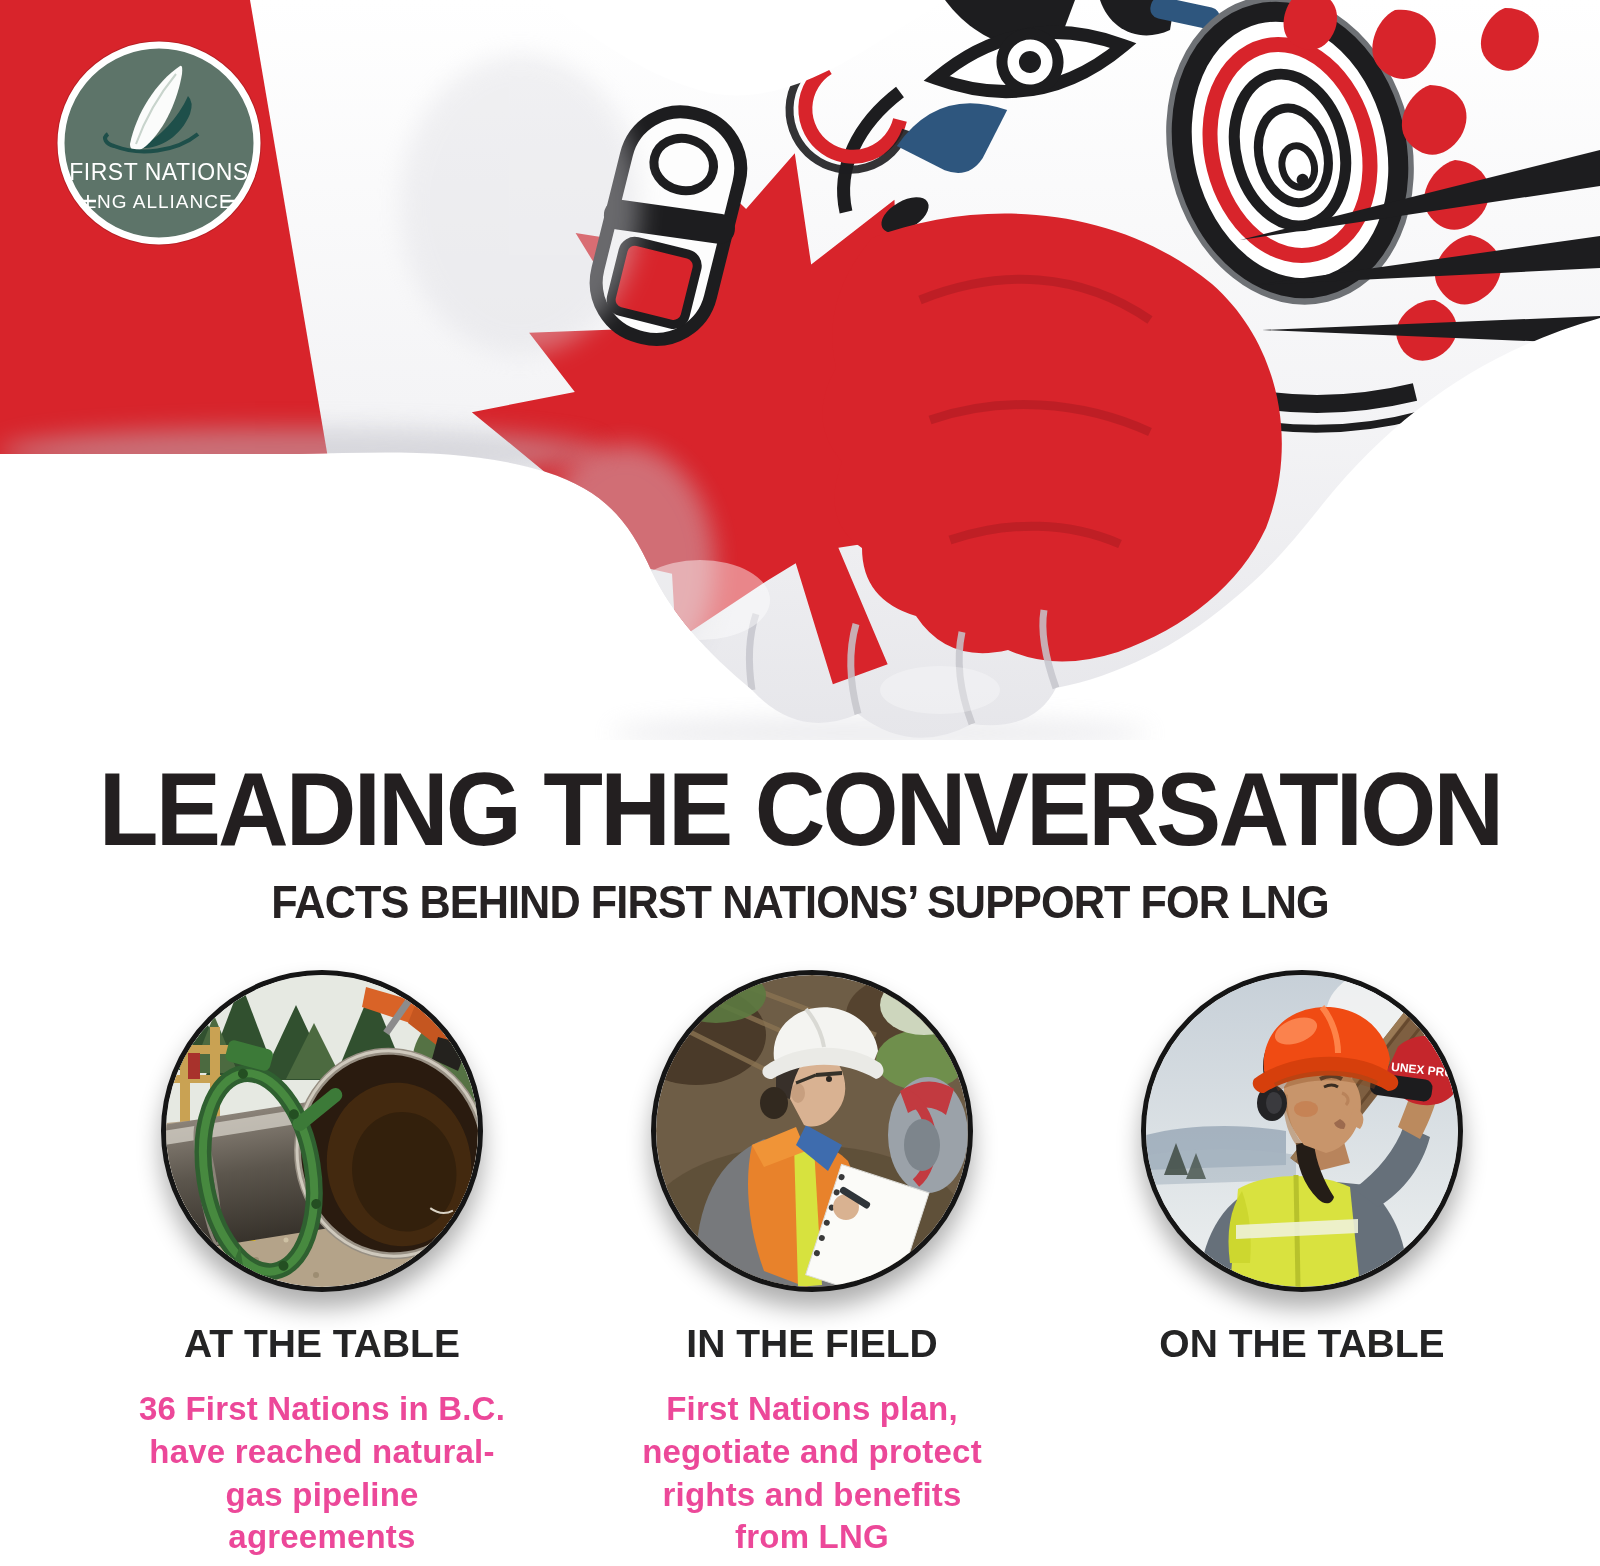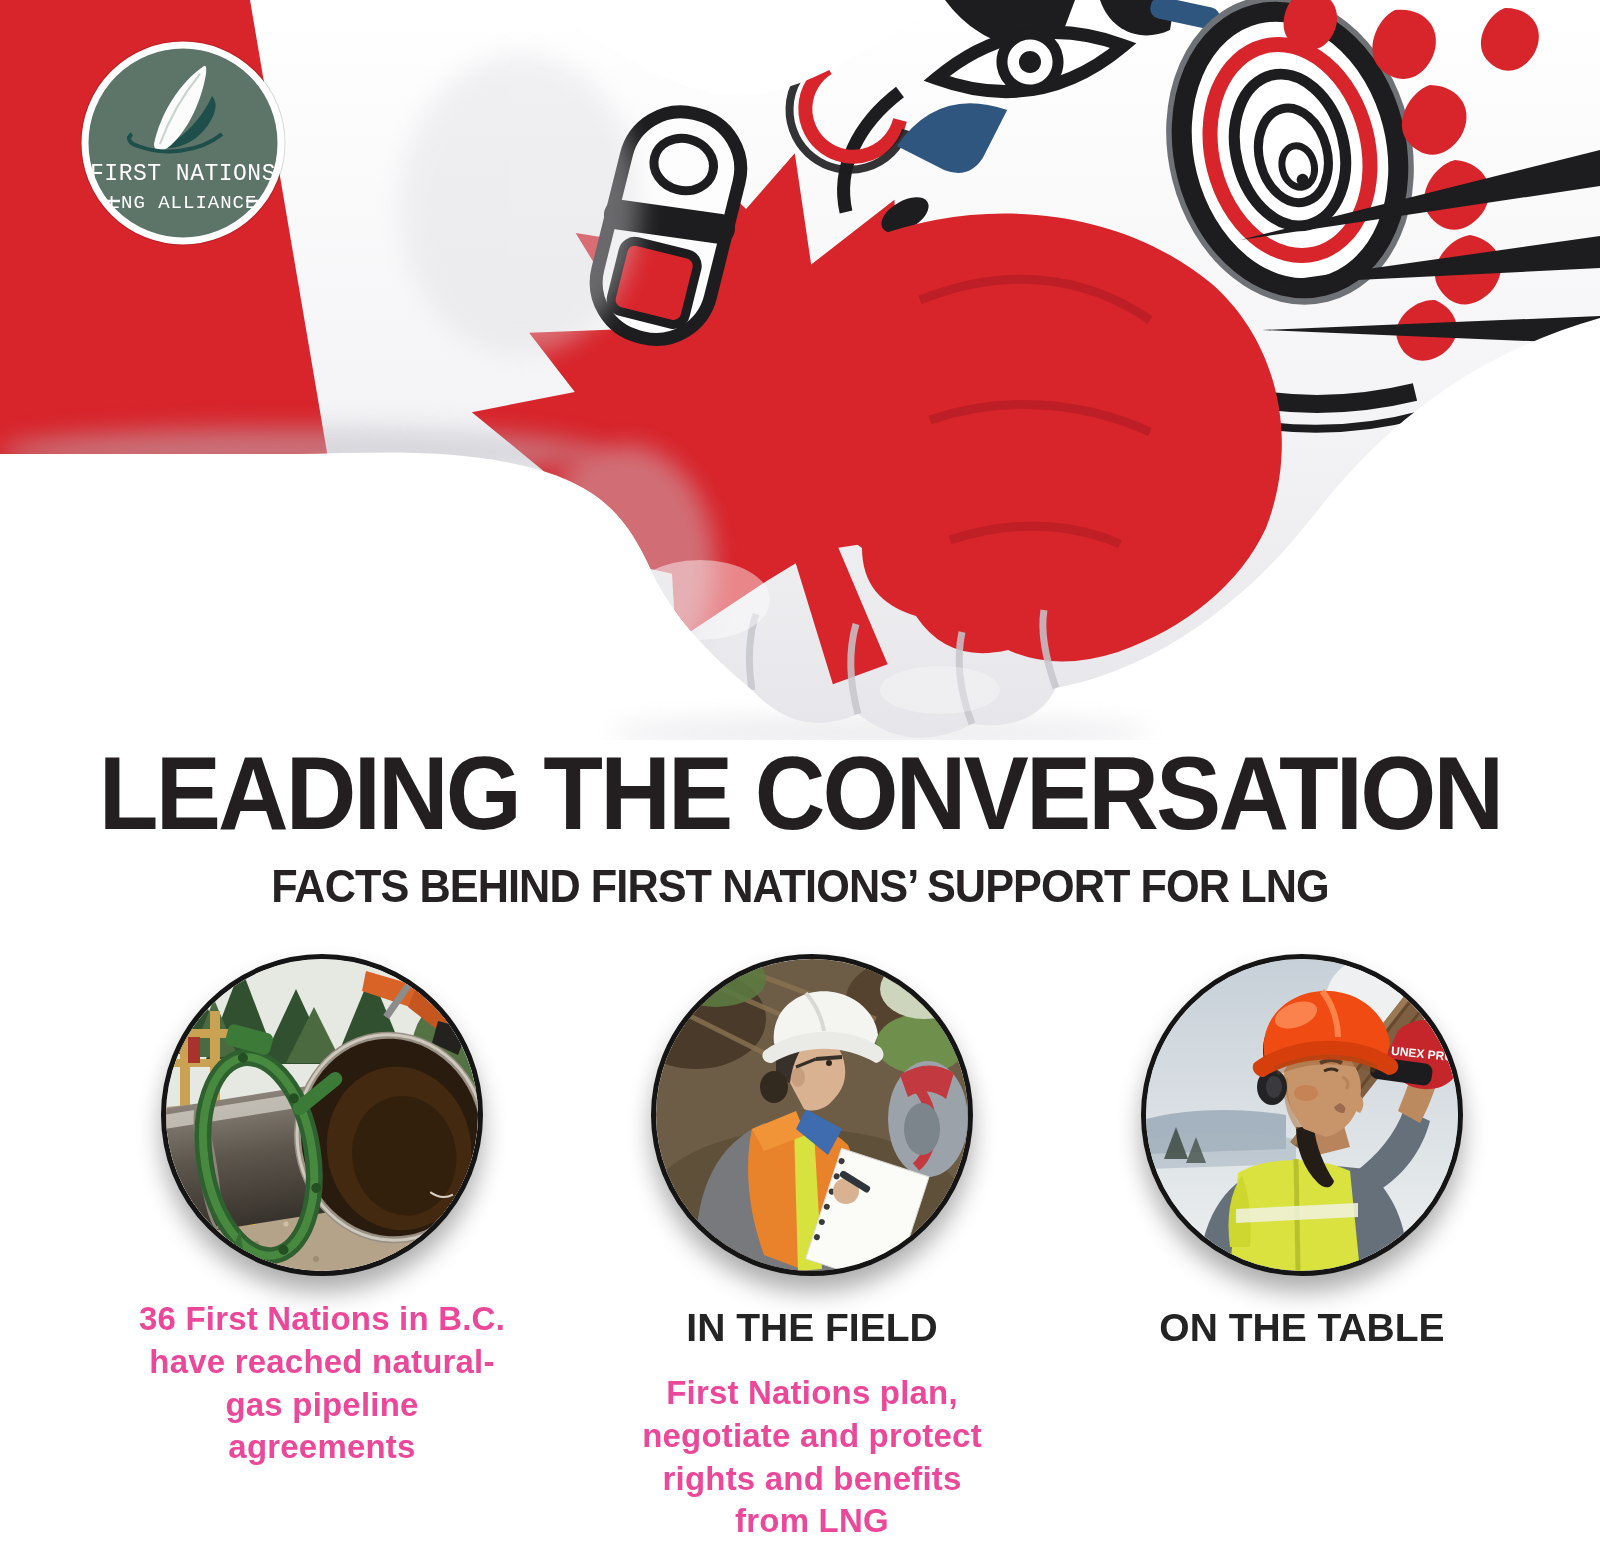--- a/index.html
+++ b/index.html
@@ -1,21 +1,21 @@
 <!DOCTYPE html>
 <html><head>
 <meta charset="utf-8">
 <style>
   html,body{margin:0;padding:0;background:#ffffff;}
   body{width:1600px;height:1566px;overflow:hidden;font-family:"Liberation Sans",sans-serif;}
   .poster{position:relative;width:1600px;height:1566px;background:#ffffff;}
   .hero{position:relative;width:1600px;height:740px;}
   .hero svg{display:block;}
-  .logo-badge{position:absolute;top:40px;left:80px;width:206px;height:206px;font-family:Liberation Mono, monospace;}
-  .titles{text-align:center;}
+  .logo-badge{position:absolute;top:40px;left:56px;width:206px;height:206px;}
+  .titles{text-align:center;margin-top:16px;}
   .main-title{margin:0;font-size:104px;line-height:1.02;font-weight:800;color:#231f20;
               letter-spacing:-3px;transform:scaleX(.94);}
   .sub-title{margin:14px 0 0;font-size:47px;line-height:1.1;font-weight:800;color:#262223;
              letter-spacing:-1px;transform:scaleX(.92);}
   .columns{display:flex;width:1470px;margin:42px 0 0 77px;}
   .column{width:490px;text-align:center;}
   .photo{width:312px;height:312px;margin:0 auto;border-radius:50%;overflow:hidden;
          border:5px solid #151515;box-shadow:0 16px 24px rgba(0,0,0,.32);background:#ddd;}
   .photo svg{display:block;width:100%;height:100%;}
   .col-heading{margin-top:30px;font-size:39px;font-weight:800;color:#242425;letter-spacing:0;}
@@ -244,20 +244,21 @@
                 <path d="M-30,70 L-60,120 L-30,130 Z" fill="#366f33"></path>
                 <circle cx="0" cy="-100" r="5" fill="#244f22"></circle>
                   <circle cx="44" cy="-52" r="5" fill="#244f22"></circle>
                 <circle cx="52" cy="40" r="5" fill="#244f22"></circle>
                   <circle cx="10" cy="96" r="5" fill="#244f22"></circle>
               </g>
             </g>
           </g>
         </svg>
       </div>
+      <div class="col-heading">AT THE TABLE</div>
       <div class="col-body">36 First Nations in B.C. have reached natural-gas pipeline agreements</div>
     </div>
 
     <div class="column">
       <div class="photo">
         <svg viewBox="0 0 312 312">
           <defs>
               <clipPath id="cb">
                 <circle cx="156" cy="156" r="156"></circle>
               </clipPath>

